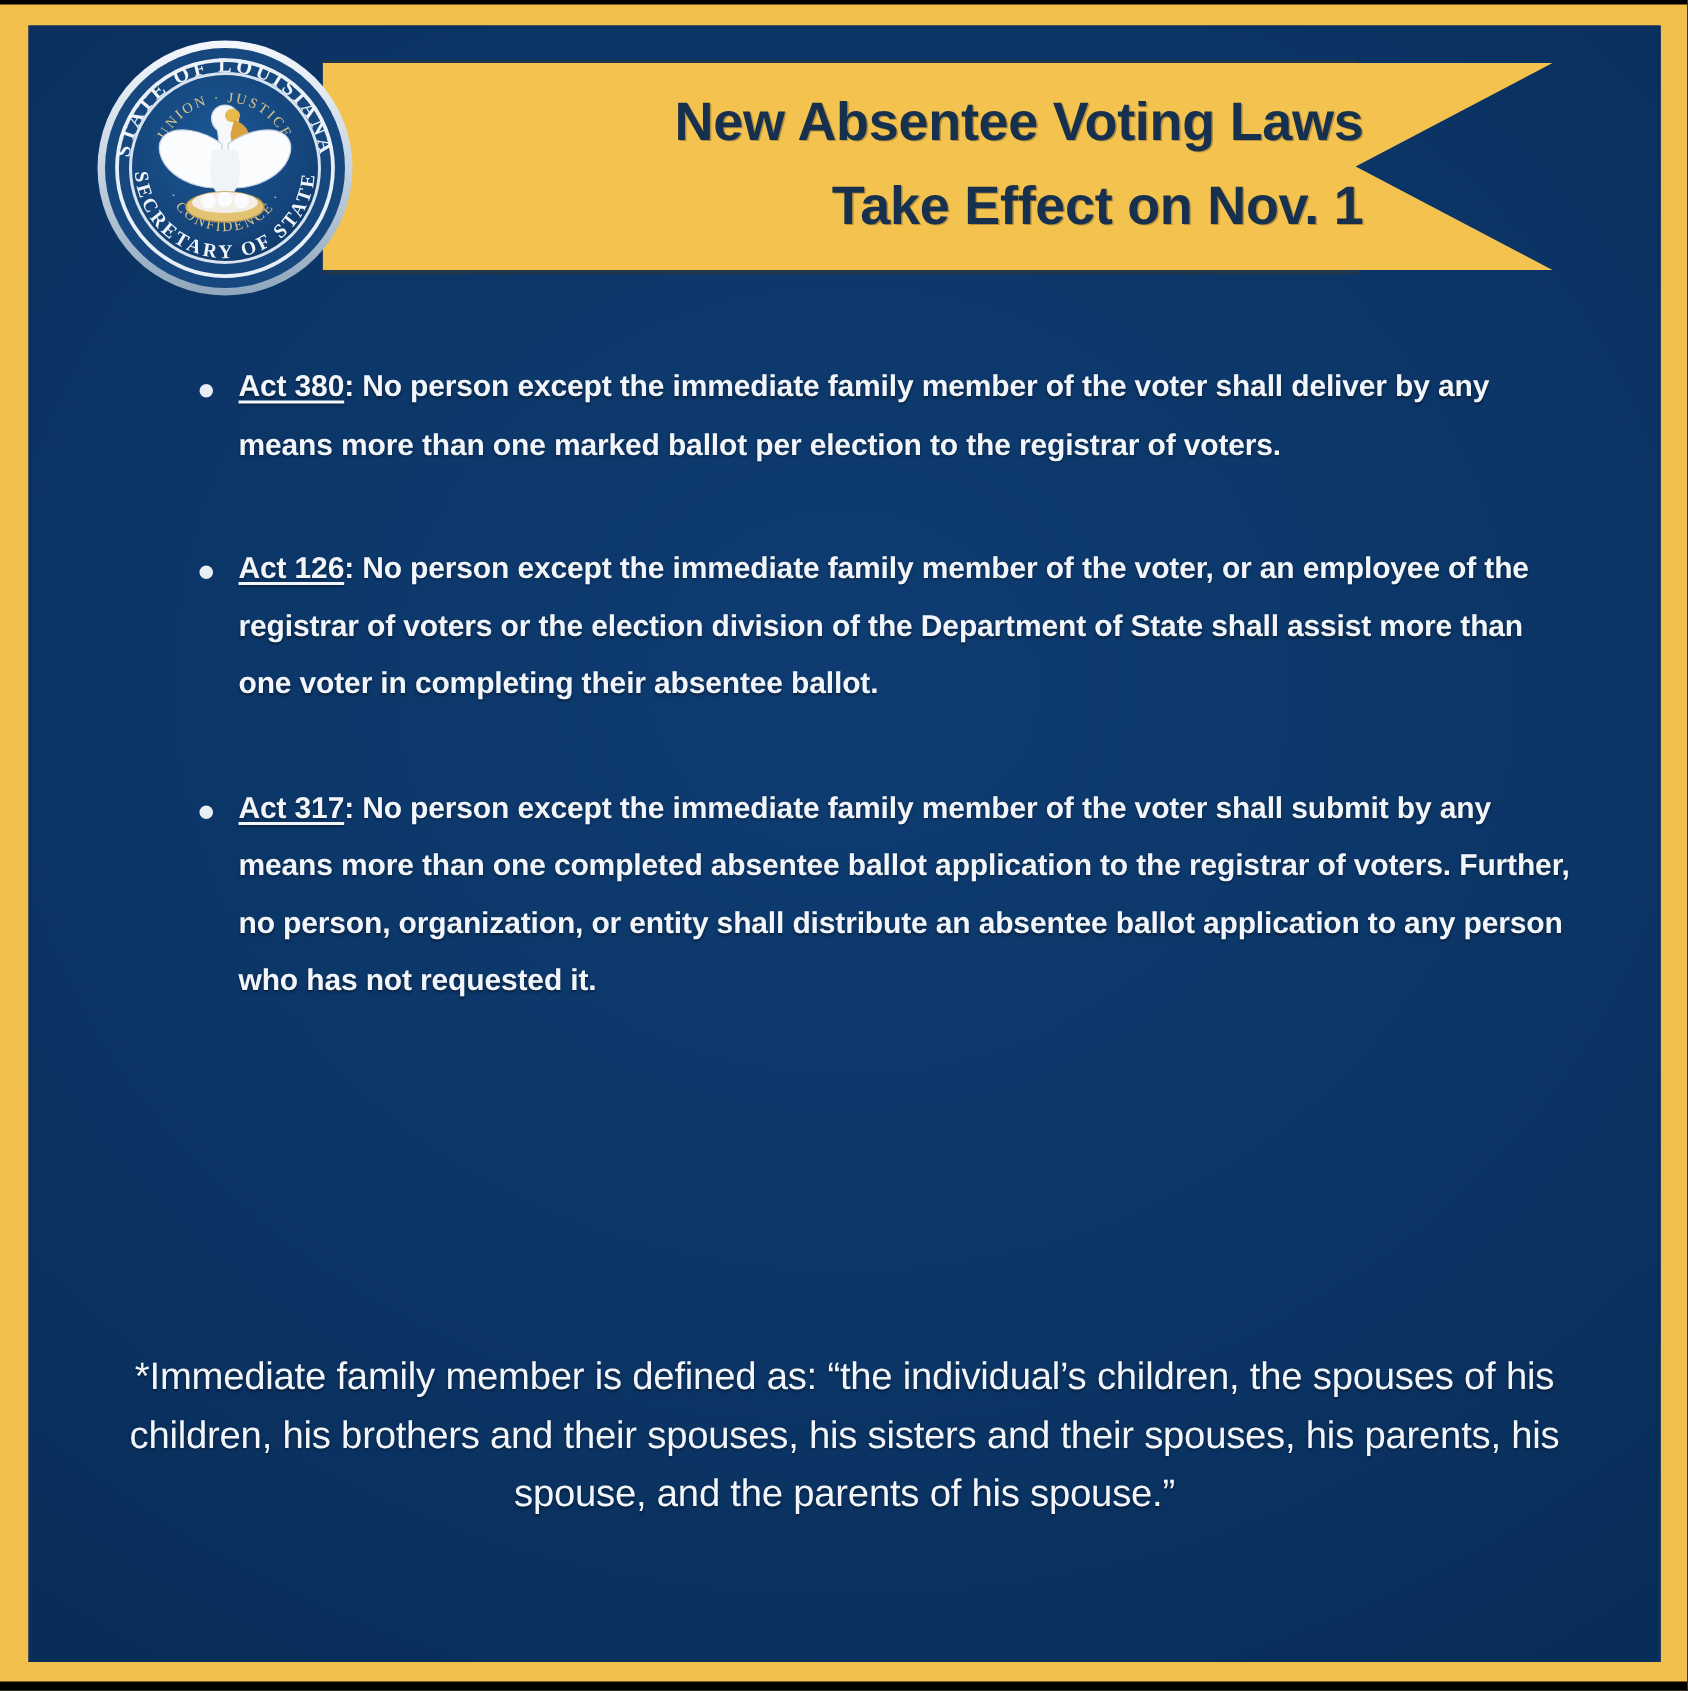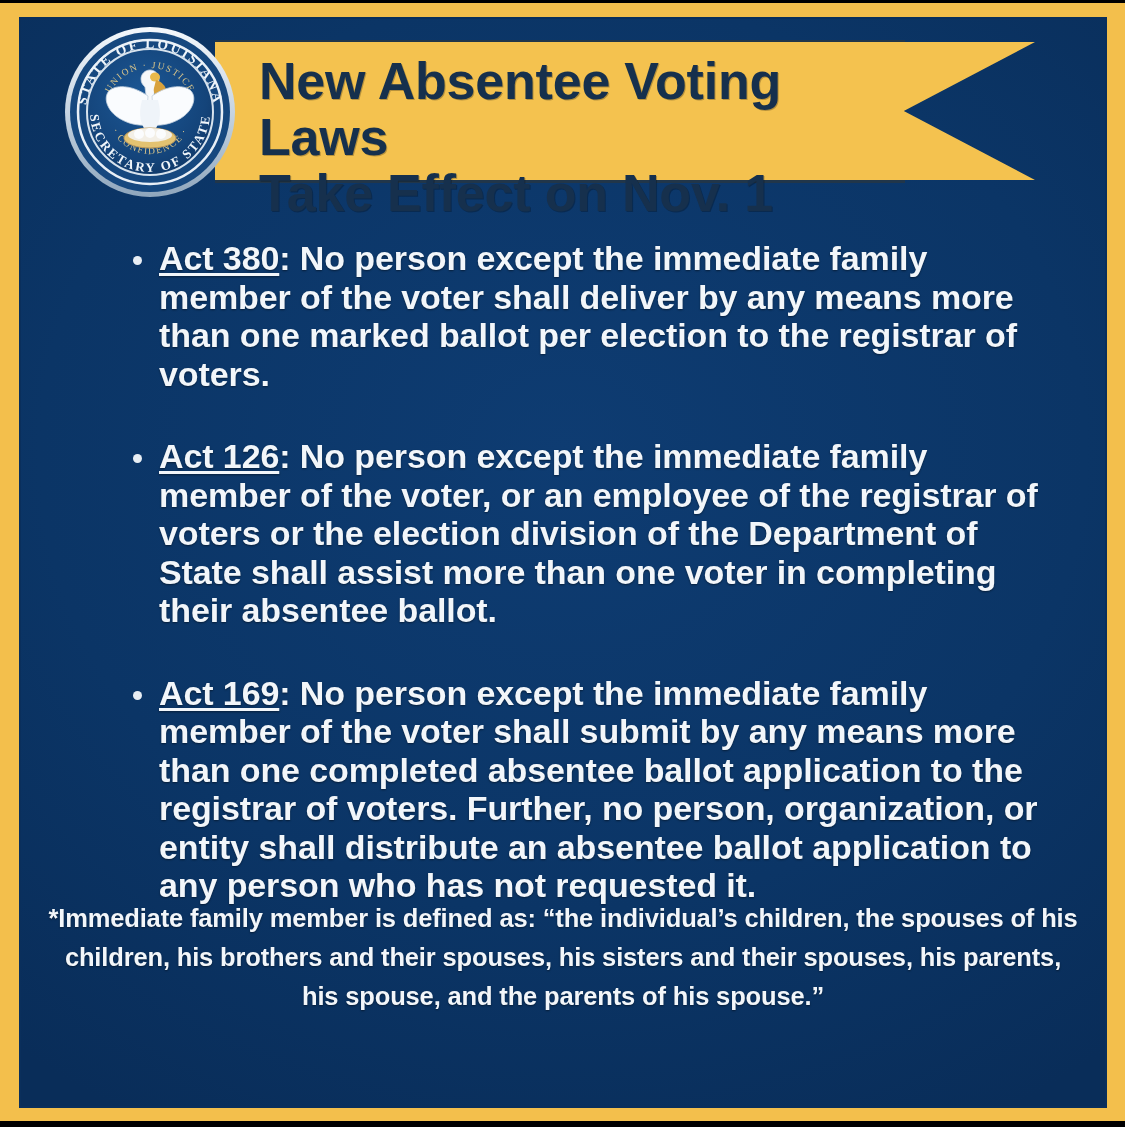--- a/index.html
+++ b/index.html
@@ -94,23 +94,23 @@
     width: 690px;
     height: 3px;
     background: #21364A;
   }
 
   .banner-title {
     position: absolute;
     left: 240px;
     top: 36px;
     width: 650px;
-    text-align: left;
+    text-align: right;
     color: #16304D;
-    font-size: 52px;
+    font-size: 36px;
     font-weight: bold;
     line-height: 56px;
     letter-spacing: -0.2px;
     text-shadow: 1px 1px 0 rgba(0,0,0,0.25);
   }
   .banner-title .line2 { display: block; }
 
   
   .seal {
     position: absolute;
@@ -139,42 +139,42 @@
     position: absolute;
     left: 114px;
     top: 17px;
     width: 9px;
     height: 9px;
     border-radius: 50%;
     background: #E8EEF4;
   }
   .act-text {
     color: #F2F6FA;
-    font-size: 34px;
+    font-size: 20px;
     font-weight: bold;
     line-height: 38.5px;
     letter-spacing: -0.1px;
     text-shadow: 0 1px 2px rgba(0,0,0,0.45);
     margin: 0;
   }
   .act-label {
     text-decoration: underline;
     text-underline-offset: 3px;
   }
 
   
   .footnote {
     position: absolute;
     left: 26px;
     top: 882px;
     width: 1036px;
     text-align: center;
     color: #F2F6FA;
     font-size: 25.5px;
-    font-weight: bold;
+    font-weight: normal;
     line-height: 39px;
     letter-spacing: -0.15px;
     text-shadow: 0 1px 2px rgba(0,0,0,0.45);
     margin: 0;
   }
 </style>
 </head>
 <body>
 
 <div class="poster">
@@ -265,21 +265,21 @@
         <p class="act-text"><span class="act-label">Act 380</span><span>:</span><span> No person except the immediate family member of the voter shall deliver by any means more than one marked ballot per election to the registrar of voters.</span></p>
       </div>
 
       <div class="act-item">
         <span class="act-bullet"></span>
         <p class="act-text"><span class="act-label">Act 126</span><span>:</span><span> No person except the immediate family member of the voter, or an employee of the registrar of voters or the election division of the Department of State shall assist more than one voter in completing their absentee ballot.</span></p>
       </div>
 
       <div class="act-item">
         <span class="act-bullet"></span>
-        <p class="act-text"><span class="act-label">Act 169</span><span>:</span><span> No person except the immediate family member of the voter shall submit by any means more than one completed absentee ballot application to the registrar of voters. Further, no person, organization, or entity shall distribute an absentee ballot application to any person who has not requested it.</span></p>
+        <p class="act-text"><span class="act-label">Act 317</span><span>:</span><span> No person except the immediate family member of the voter shall submit by any means more than one completed absentee ballot application to the registrar of voters. Further, no person, organization, or entity shall distribute an absentee ballot application to any person who has not requested it.</span></p>
       </div>
 
     </div>
 
     <p class="footnote">*Immediate family member is defined as: “the individual’s children, the spouses of his children, his brothers and their spouses, his sisters and their spouses, his parents, his spouse, and the parents of his spouse.”</p>
 
   </div>
 
   <div class="bottom-black-strip"></div>
 </div>

